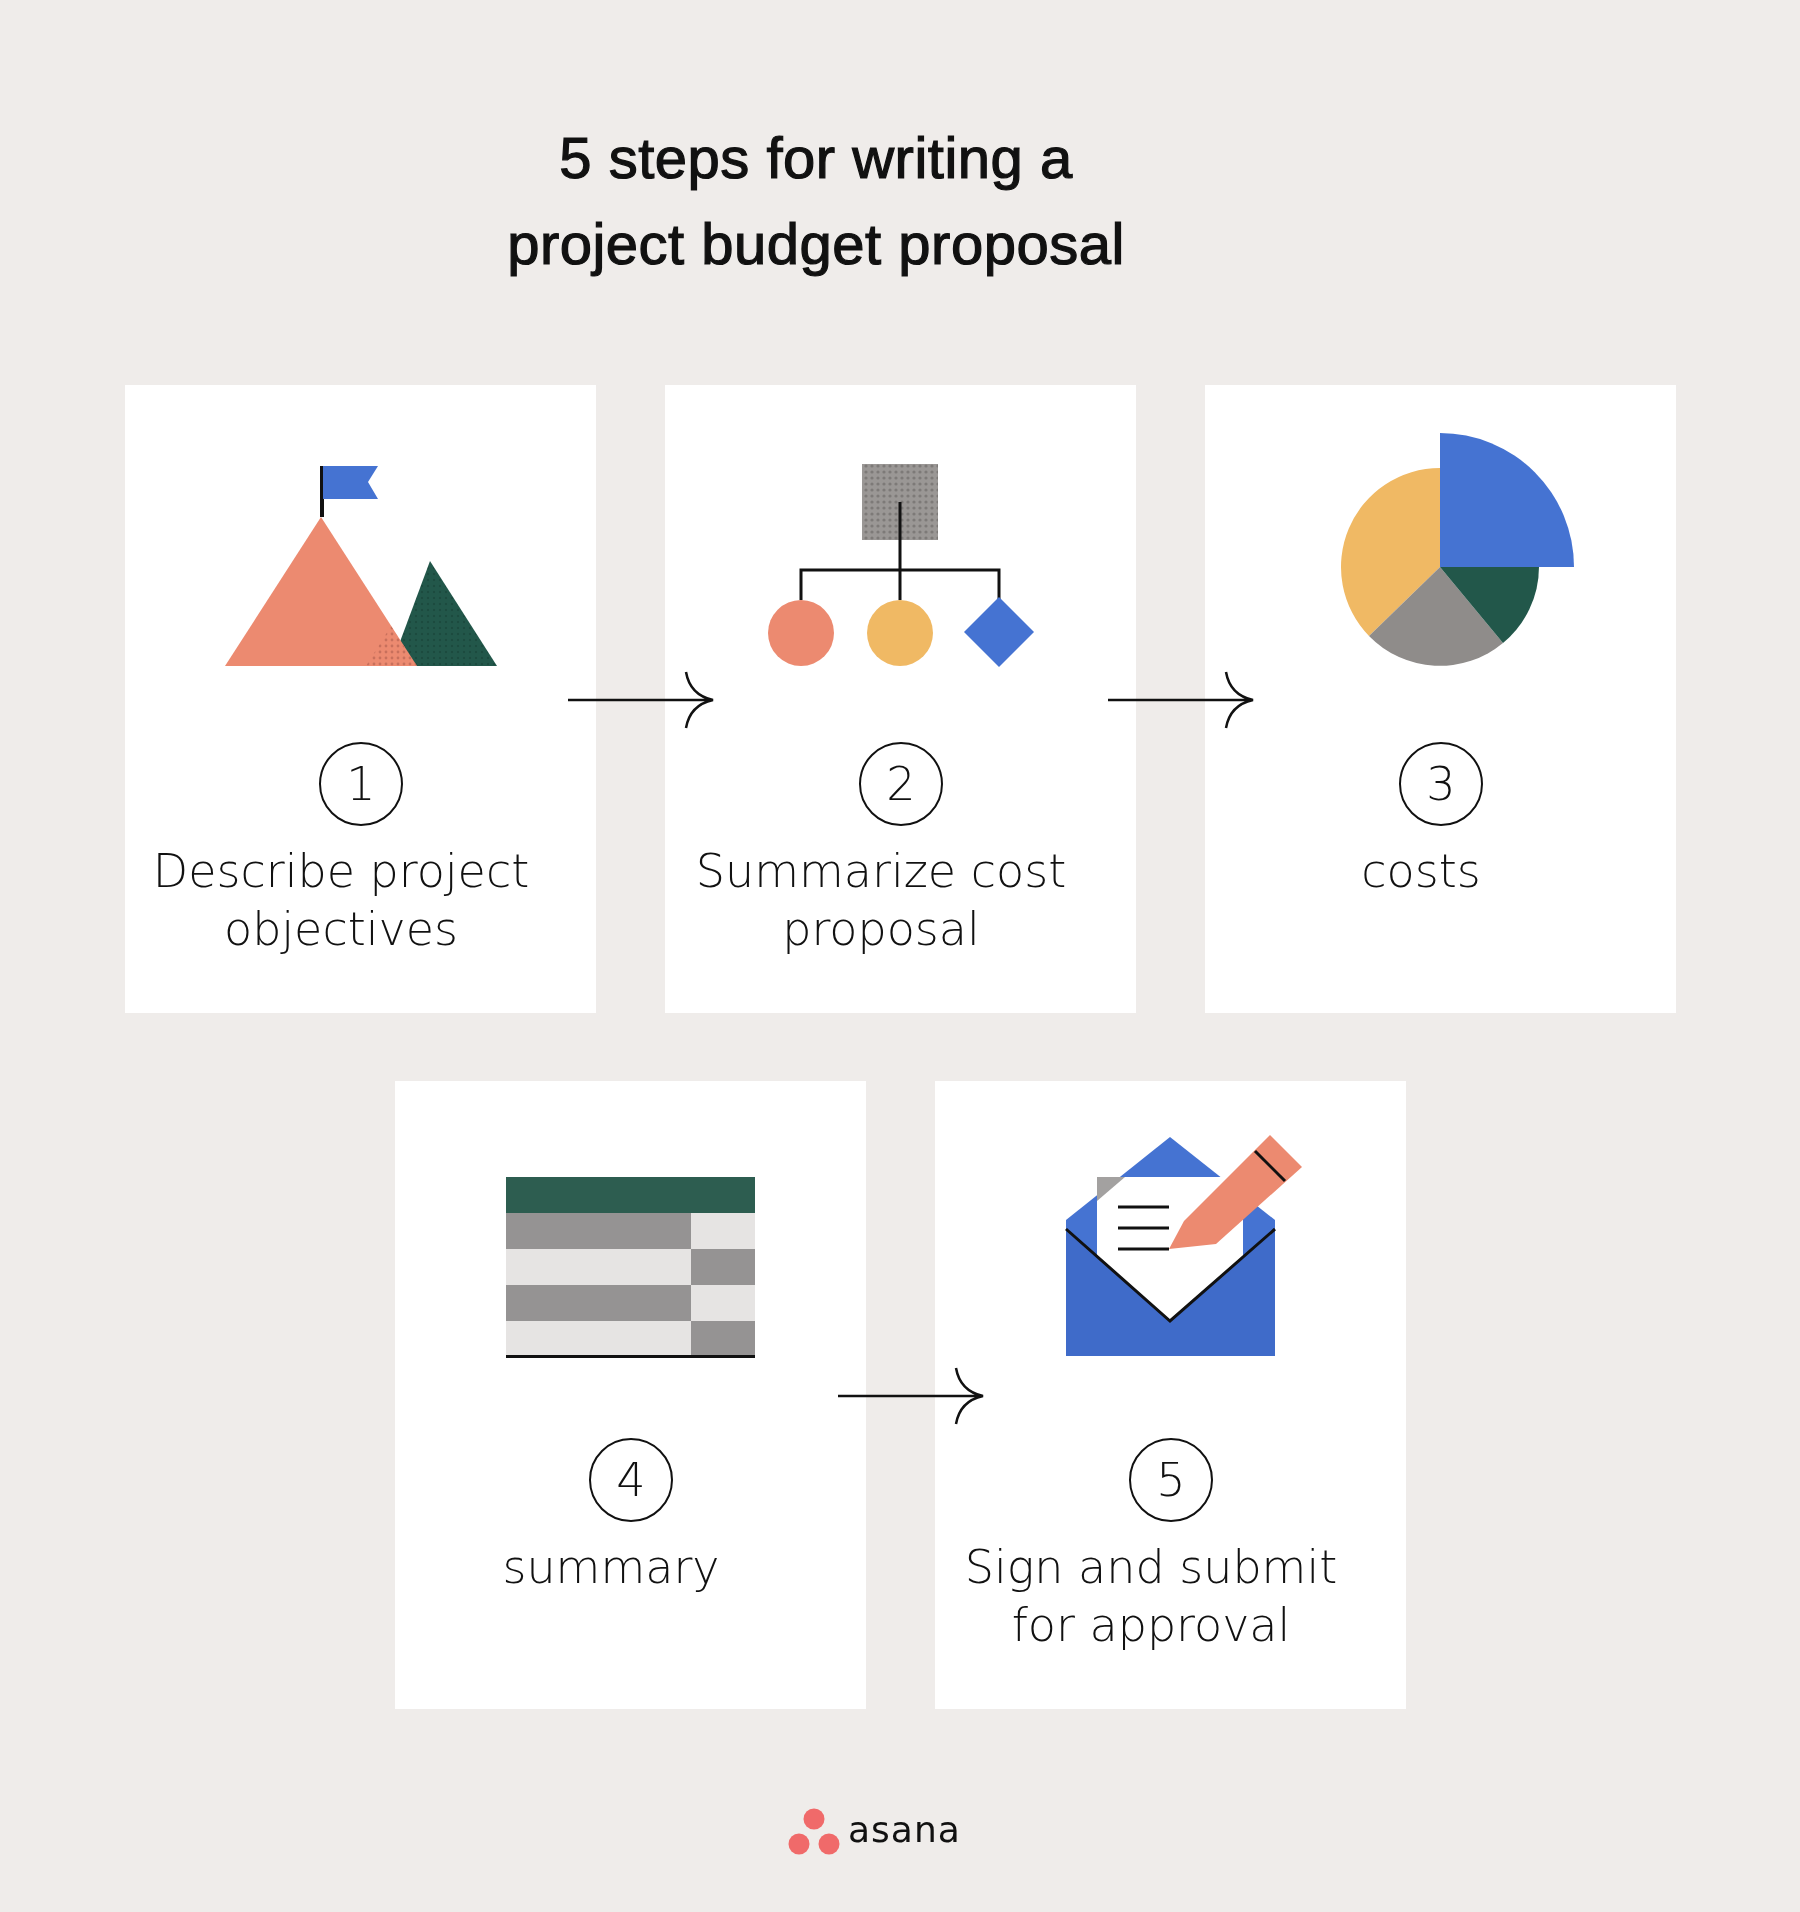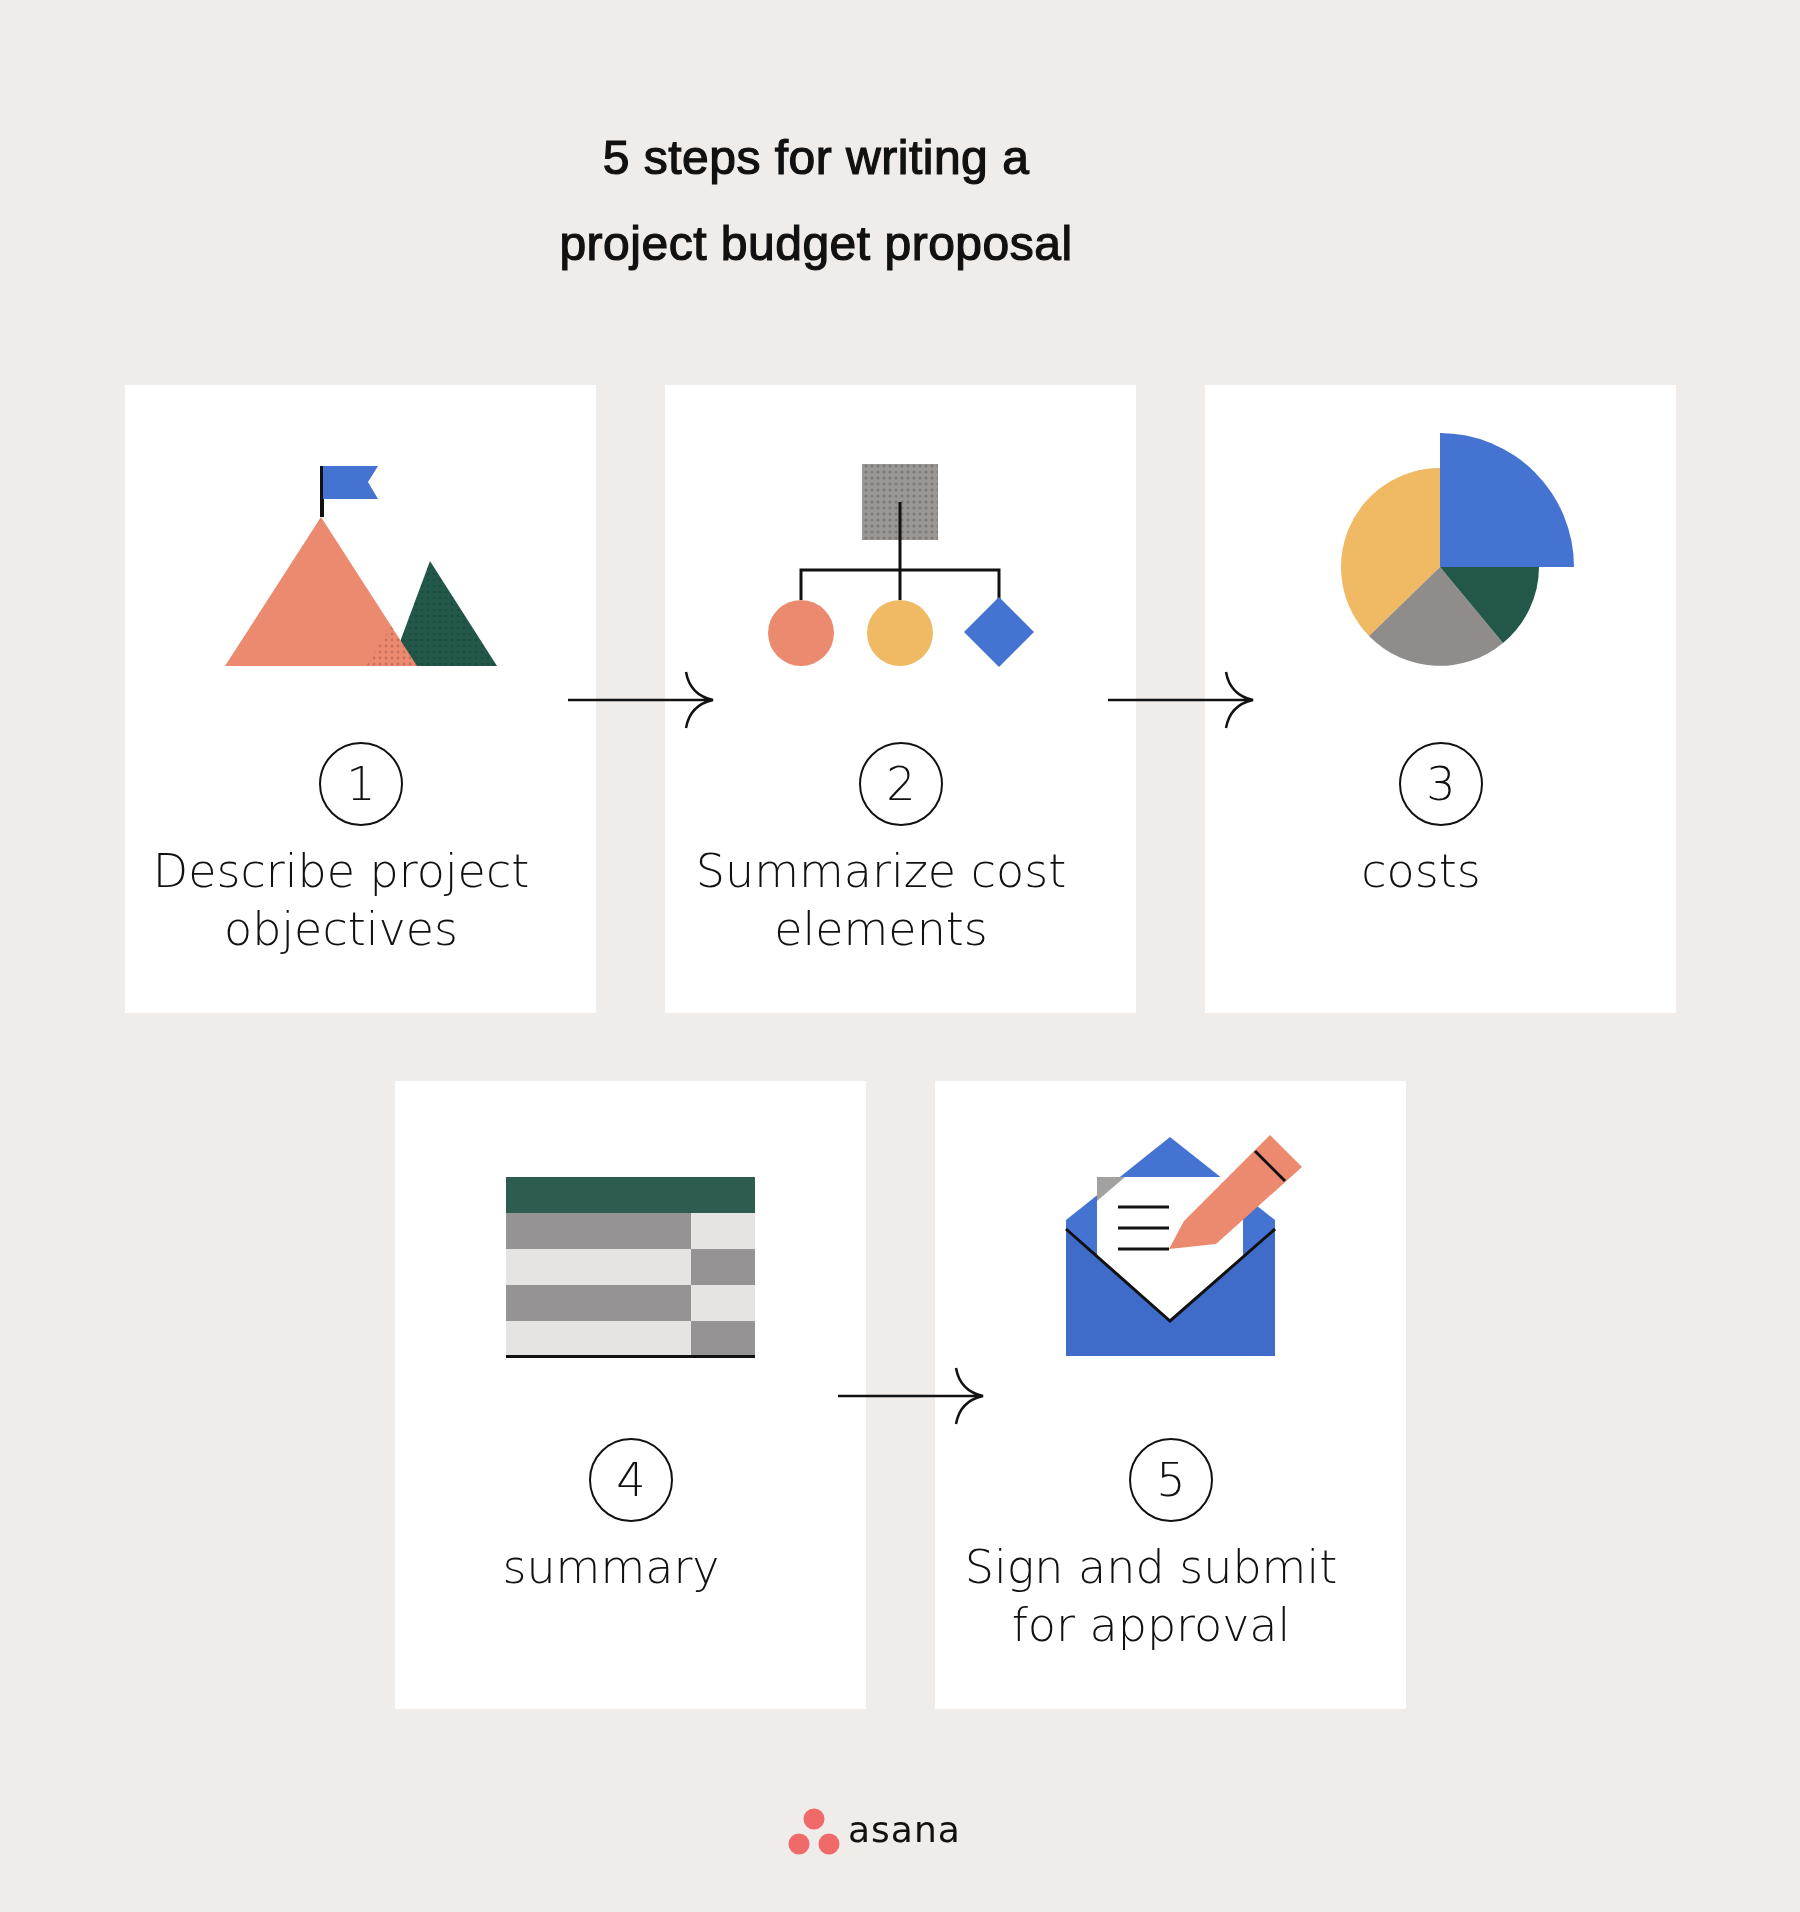--- a/index.html
+++ b/index.html
@@ -5,21 +5,21 @@
   html, body { margin:0; padding:0; }
   body {
     width:1800px; height:1912px; position:relative; overflow:hidden;
     background:#efecea;
     font-family:"Liberation Sans", "DejaVu Sans", sans-serif;
     color:#111;
   }
   .title {
     position:absolute; left:0; top:115px; width:1632px;
     text-align:center; font-family:"Liberation Sans", sans-serif;
-    font-size:48px; line-height:86px; font-weight:400; letter-spacing:0.5px;
+    font-size:58px; line-height:86px; font-weight:400; letter-spacing:0.5px;
     color:#111; -webkit-text-stroke:1.2px #111;
   }
   .title span { display:block; }
   .card {
     position:absolute; width:471px; height:628px; background:#ffffff;
   }
   .card .illus { position:absolute; left:0; top:0; width:471px; height:360px; }
   .num {
     position:absolute; left:194px; width:80px; height:80px; top:357px;
     border:2px solid #111; border-radius:50%;
@@ -82,21 +82,21 @@
     </defs>
     <rect x="197" y="79" width="76" height="76" fill="url(#grayDots)"></rect>
     <path d="M235,117 V185 M136,215 V185 H334 V215 M235,185 V215" stroke="#111" stroke-width="3" fill="none"></path>
     <circle cx="136" cy="248" r="33" fill="#ec8a70"></circle>
     <circle cx="235" cy="248" r="33" fill="#f0b964"></circle>
     <polygon points="334,212 369,247 334,282 299,247" fill="#4573d2"></polygon>
   </svg>
   <div class="num">2</div>
   <div class="label">
     <span>Summarize cost</span>
-    <span>elements</span>
+    <span>proposal</span>
   </div>
 </div>
 
 <div class="card" style="left:1205px; top:385px;">
   <svg class="illus" viewBox="0 0 471 360">
 
     <path d="M235,182 L235,83 A99,99 0 0,0 164,251 Z" fill="#f0b964"></path>
     <path d="M235,182 L164,251 A99,99 0 0,0 298,258 Z" fill="#8f8c8a"></path>
     <path d="M235,182 L298,258 A99,99 0 0,0 334,182 Z" fill="#22574a"></path>
     <path d="M235,182 L235,48 A134,134 0 0,1 369,182 Z" fill="#4573d2"></path>

